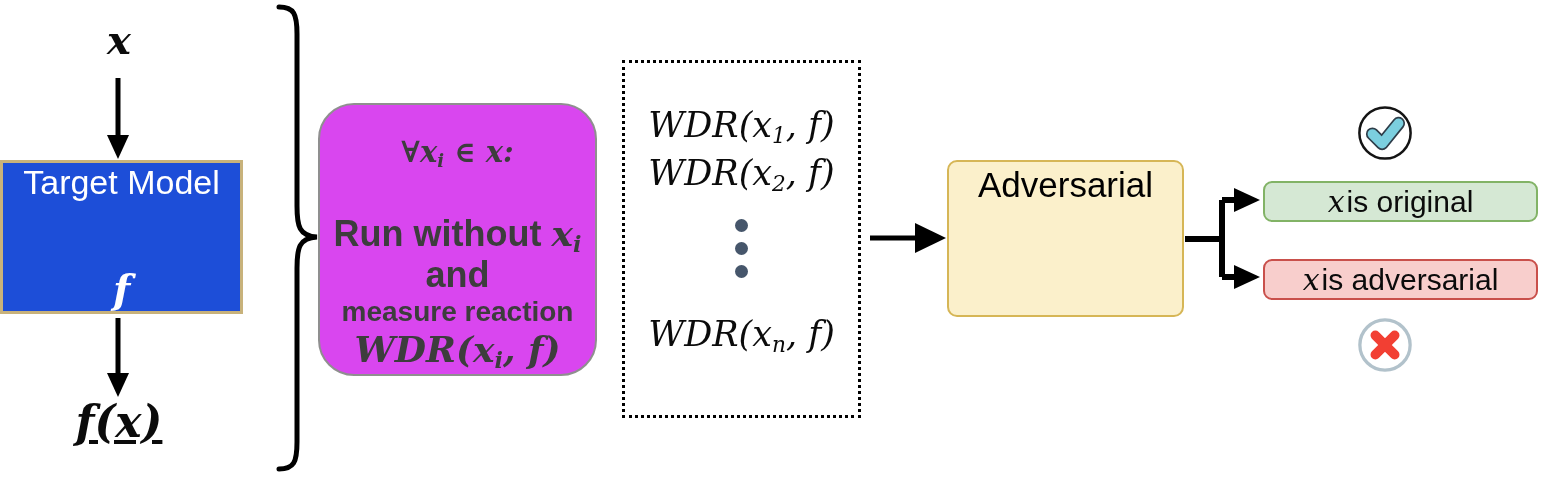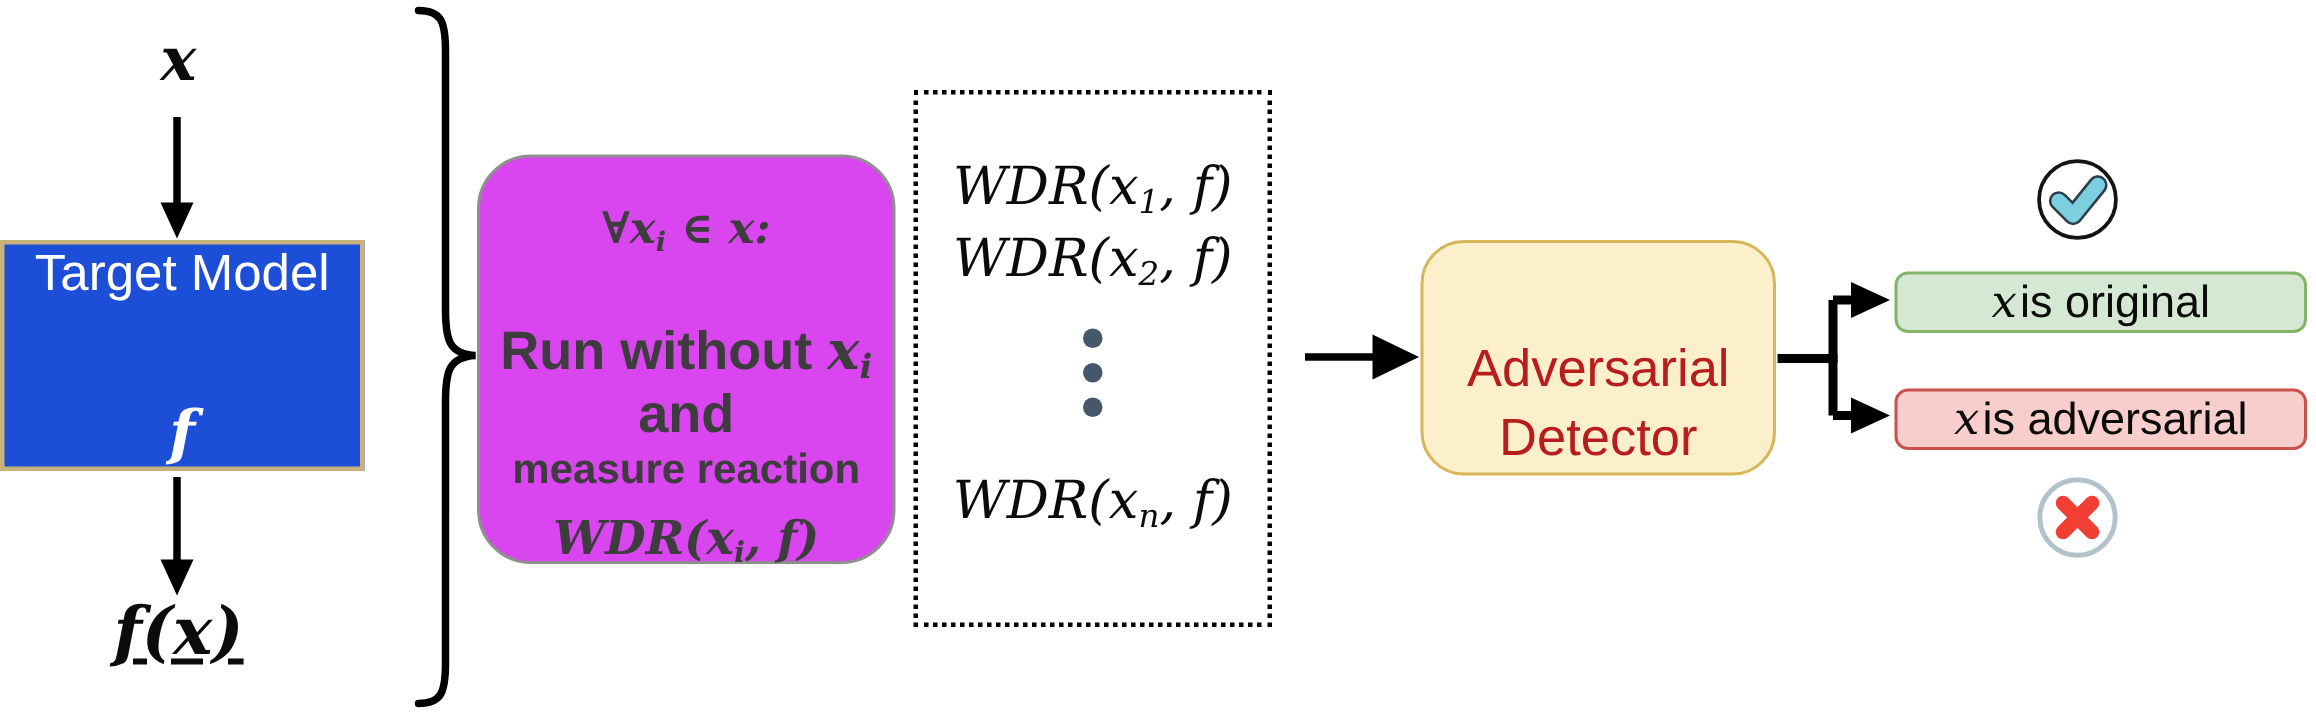--- a/index.html
+++ b/index.html
@@ -27,35 +27,35 @@
                            font-size:40px;line-height:1.1;}
 
   
   .procedure{left:318px;top:103px;width:279px;height:273px;background:#d946ef;
              border:2px solid #8f8f8f;border-radius:36px;color:#3d3d3d;
              display:flex;flex-direction:column;align-items:center;text-align:center;font-weight:bold;}
   .procedure .p-forall{margin-top:30px;font-family:"DejaVu Serif",serif;font-style:italic;
                        font-size:29px;}
   .procedure .p-run{margin-top:44px;font-size:36px;line-height:1.15;}
   .procedure .p-measure{font-size:28px;line-height:1.15;}
-  .procedure .p-wdr{font-family:"DejaVu Serif",serif;font-style:italic;font-size:31px;margin-top:12px;}
+  .procedure .p-wdr{font-family:"DejaVu Serif",serif;font-style:italic;font-size:36px;margin-top:0;}
 
   
-  .values{left:609px;top:60px;width:239px;height:358px;border:3px dotted #000000;
+  .values{left:622px;top:60px;width:239px;height:358px;border:3px dotted #000000;
           display:flex;flex-direction:column;align-items:center;color:#0b0b0b;}
   .values .v-line{font-family:"DejaVu Serif",serif;font-style:italic;font-size:35px;line-height:48px;}
   .values .v-first{margin-top:38px;}
   .values .dots{display:flex;flex-direction:column;align-items:center;margin:22px 0 0 0;gap:10px;}
   .values .dot{width:13px;height:13px;border-radius:50%;background:#46566b;}
   .values .v-last{margin-top:32px;}
 
   
   .detector{left:947px;top:160px;width:237px;height:157px;background:#fbf0cb;
-            border:2px solid #d6b656;border-radius:29px;display:flex;flex-direction:column;
-            align-items:center;justify-content:flex-end;color:#b91c1c;}
+            border:2px solid #d6b656;border-radius:10px;display:flex;flex-direction:column;
+            align-items:center;justify-content:flex-start;color:#000000;}
   .detector .d-line{font-size:35px;line-height:46px;}
 
   
   .result{left:1263px;width:275px;height:41px;border-radius:9px;display:flex;align-items:center;
           justify-content:center;font-size:30px;color:#0b0b0b;}
   .result .math{margin-right:2px;}
   .result-original{top:181px;background:#d5e8d4;border:2px solid #82b366;}
   .result-adversarial{top:259px;background:#f8cecc;border:2px solid #c9504b;}
 
   
@@ -132,21 +132,20 @@
       <span class="dot"></span>
       <span class="dot"></span>
     </div>
     <div class="v-line v-last">
       <span>WDR(x</span><sub class="msub">n</sub><span>, f)</span>
     </div>
   </div>
 
   <div class="abs detector">
     <div class="d-line">Adversarial</div>
-    <div class="d-line">Detector</div>
   </div>
 
   <div class="abs result result-original">
     <span class="math">x</span>
       <span> is original</span>
   </div>
   <div class="abs result result-adversarial">
     <span class="math">x</span>
       <span> is adversarial</span>
   </div>

